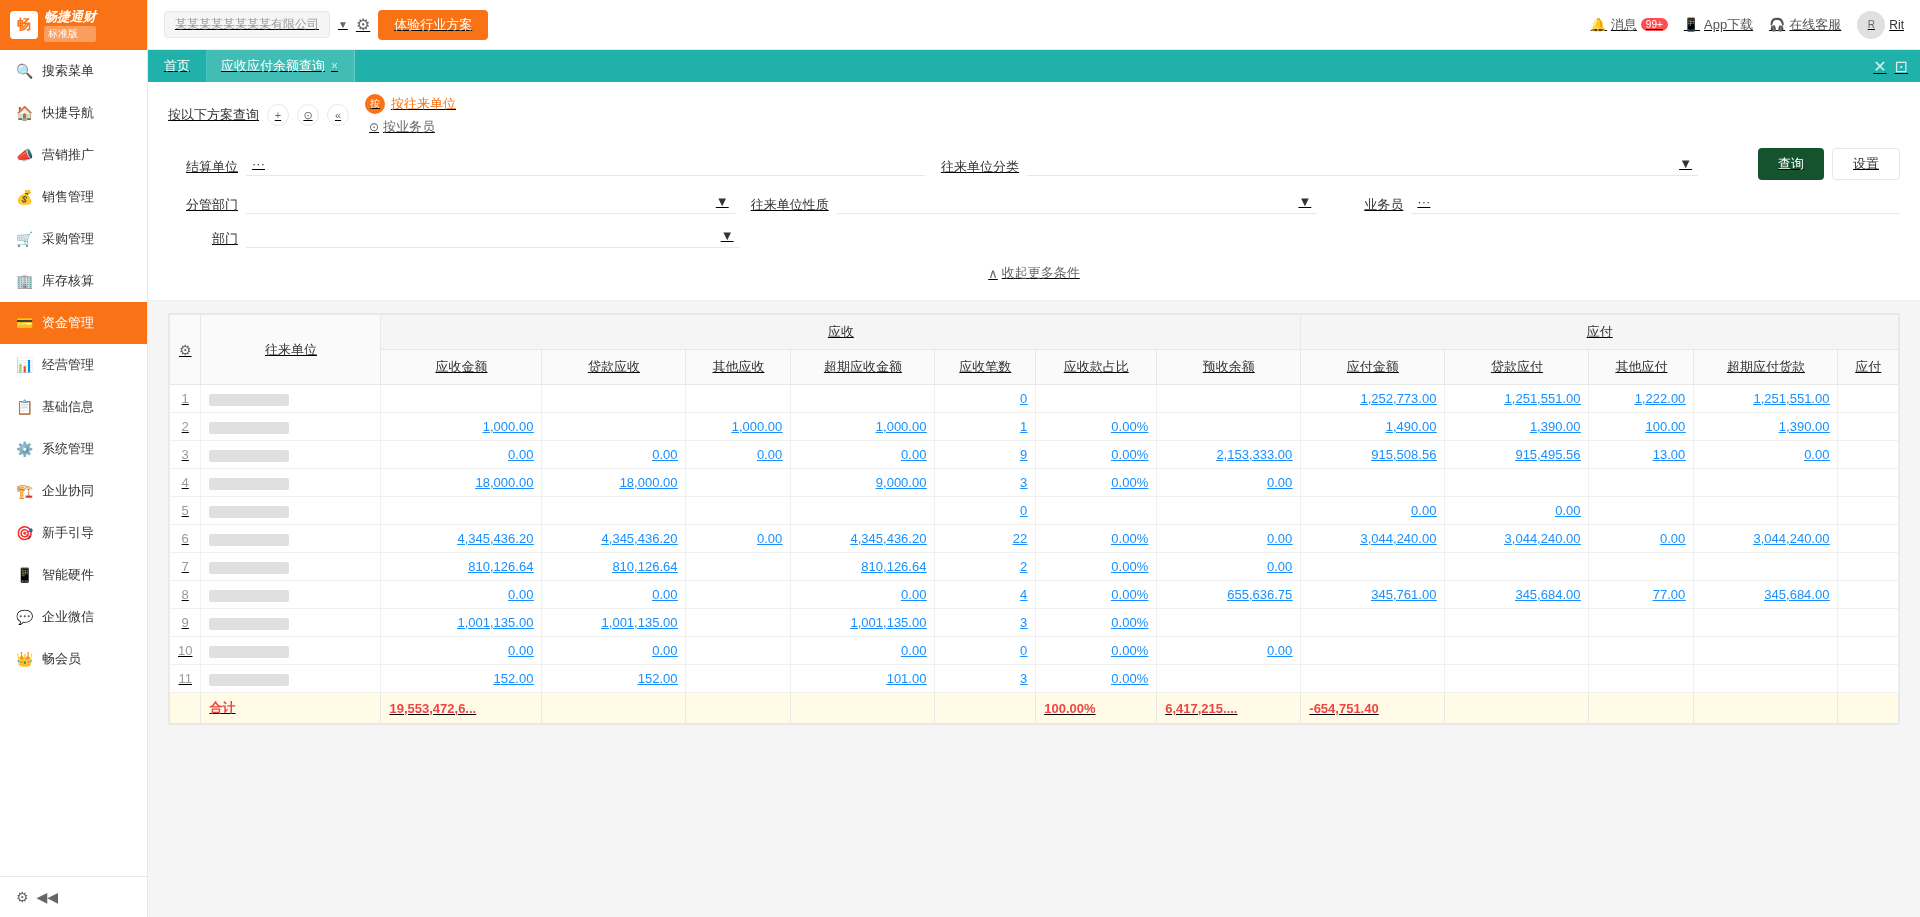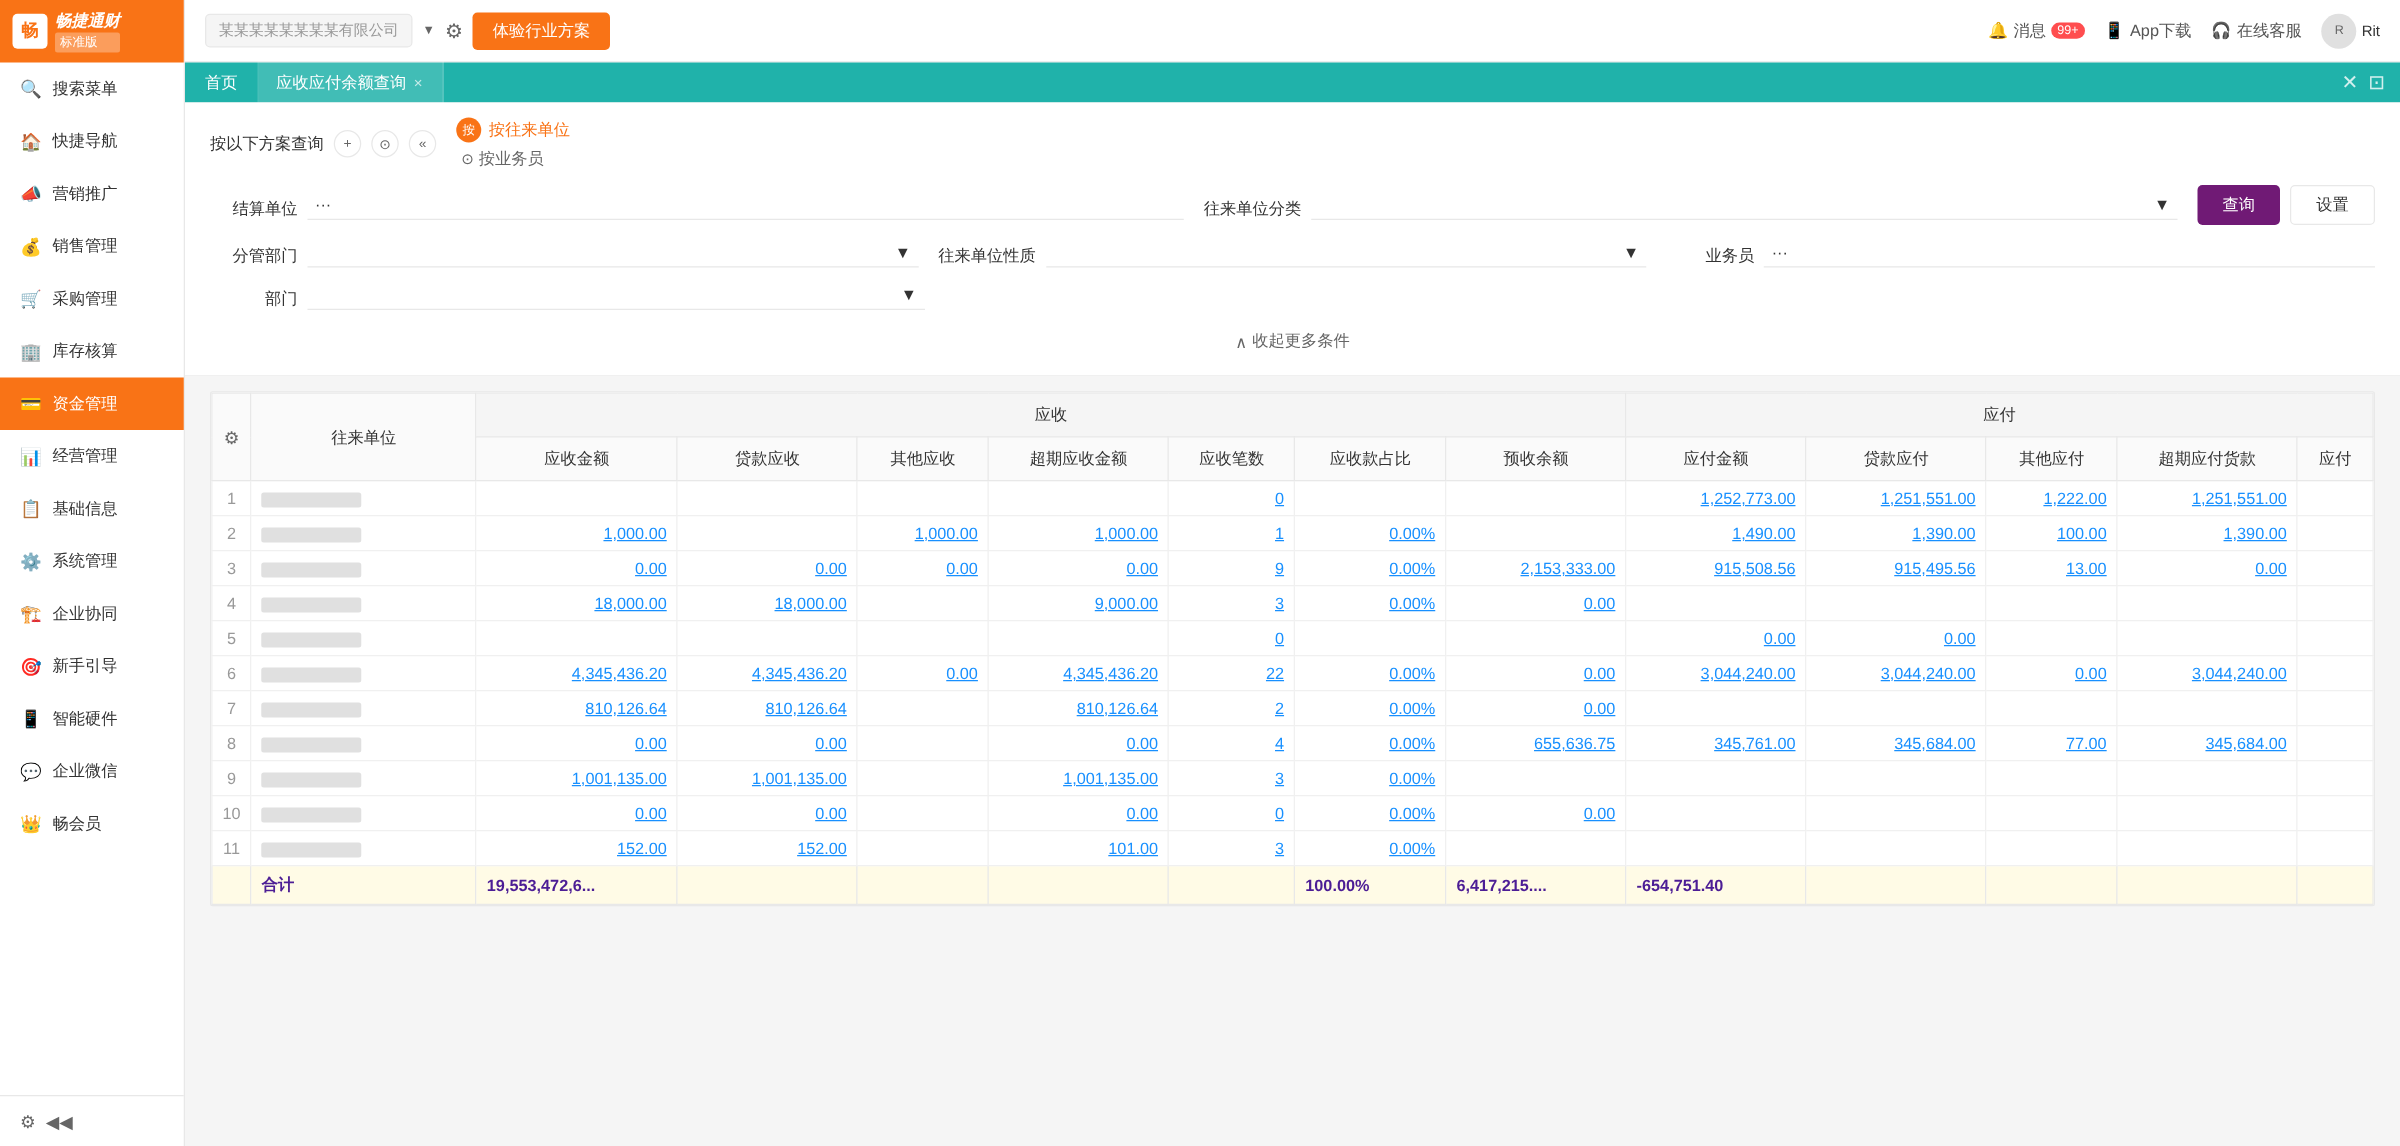--- a/index.html
+++ b/index.html
@@ -11,21 +11,21 @@
     .sidebar-logo-icon { width: 28px; height: 28px; background: #fff; border-radius: 4px; display: flex; align-items: center; justify-content: center; color: #f97316; font-weight: bold; font-size: 14px; }
     .sidebar-logo-text { color: #fff; font-size: 13px; font-weight: bold; font-style: italic; }
     .sidebar-logo-badge { background: rgba(255,255,255,0.3); color: #fff; font-size: 10px; padding: 1px 4px; border-radius: 2px; margin-left: auto; }
     .sidebar-item { display: flex; align-items: center; gap: 8px; padding: 12px 16px; cursor: pointer; color: #333; }
     .sidebar-item.active { background: #f97316; color: #fff; }
     .sidebar-item .icon { font-size: 14px; width: 18px; text-align: center; }
     .sidebar-bottom { margin-top: auto; border-top: 1px solid #e8e8e8; display: flex; align-items: center; padding: 12px 16px; gap: 8px; color: #666; }
     .sidebar-bottom .icon { font-size: 14px; cursor: pointer; }
 
     
-    .main { flex: 1; display: flex; flex-direction: column; overflow: hidden; }
+    .main { flex: 1; display: flex; flex-direction: column; overflow: hidden; text-decoration: underline; }
 
     
     .topnav { height: 50px; background: #fff; display: flex; align-items: center; padding: 0 16px; border-bottom: 1px solid #e8e8e8; gap: 12px; flex-shrink: 0; }
     .topnav-left { display: flex; align-items: center; gap: 8px; flex: 1; }
     .topnav-company { color: #999; font-size: 12px; background: #f5f5f5; padding: 4px 10px; border-radius: 4px; border: 1px solid #e8e8e8; }
     .topnav-dropdown { color: #666; cursor: pointer; font-size: 10px; }
     .topnav-settings { color: #666; cursor: pointer; font-size: 16px; }
     .topnav-btn { background: #f97316; color: #fff; border: none; padding: 6px 16px; border-radius: 4px; cursor: pointer; font-size: 13px; }
     .topnav-right { display: flex; align-items: center; gap: 16px; color: #333; }
     .topnav-right-item { display: flex; align-items: center; gap: 4px; cursor: pointer; color: #555; font-size: 12px; }
@@ -58,34 +58,34 @@
     .filter-label { color: #333; font-size: 13px; }
     .filter-btn-circle { width: 22px; height: 22px; border-radius: 50%; border: 1px solid #e8e8e8; display: flex; align-items: center; justify-content: center; cursor: pointer; color: #666; font-size: 11px; }
     .filter-scheme { display: flex; align-items: center; gap: 6px; color: #f97316; cursor: pointer; font-size: 13px; }
     .filter-scheme-icon { width: 20px; height: 20px; border-radius: 50%; background: #f97316; color: #fff; display: flex; align-items: center; justify-content: center; font-size: 10px; }
     .filter-row { display: flex; align-items: center; gap: 16px; margin-bottom: 10px; }
     .filter-field { display: flex; align-items: flex-end; gap: 8px; flex: 1; }
     .filter-field-label { color: #333; font-size: 13px; white-space: nowrap; min-width: 70px; text-align: right; }
     .filter-input { flex: 1; border: none; border-bottom: 1px solid #e8e8e8; padding: 4px 6px; font-size: 13px; color: #333; outline: none; background: transparent; }
     .filter-select { flex: 1; border: none; border-bottom: 1px solid #e8e8e8; padding: 4px 6px; font-size: 13px; color: #333; outline: none; background: transparent; display: flex; align-items: center; justify-content: space-between; cursor: pointer; }
     .collapse-btn { display: flex; align-items: center; gap: 4px; color: #666; cursor: pointer; font-size: 12px; justify-content: center; padding: 6px; }
-    .btn-query { background: #701a75; color: #fff; border: none; padding: 6px 20px; border-radius: 4px; cursor: pointer; font-size: 13px; }
+    .btn-query { background: #14532d; color: #fff; border: none; padding: 6px 20px; border-radius: 4px; cursor: pointer; font-size: 13px; margin-left: 44px; }
     .btn-setting { background: #fff; color: #333; border: 1px solid #e8e8e8; padding: 6px 20px; border-radius: 4px; cursor: pointer; font-size: 13px; }
 
     
     .table-container { margin: 12px 20px; background: #fff; border: 1px solid #e8e8e8; border-radius: 2px; overflow: auto; }
     table { width: 100%; border-collapse: collapse; font-size: 12px; }
     thead th { background: #fafafa; border: 1px solid #e8e8e8; padding: 8px 6px; text-align: center; color: #333; font-weight: normal; white-space: nowrap; }
     thead th.group-header { background: #f5f5f5; border: 1px solid #e8e8e8; }
     tbody td { border: 1px solid #f0f0f0; padding: 6px 8px; color: #333; white-space: nowrap; }
     tbody td.numeric { text-align: right; }
     tbody td.center { text-align: center; }
     tbody td a { color: #1890ff; text-decoration: underline; cursor: pointer; }
     .tfoot-row { background: #fffbe6; }
-    .tfoot-row td { font-weight: bold; color: #4c1d95; border: 1px solid #e8e8e8; padding: 6px 8px; }
+    .tfoot-row td { font-weight: bold; color: #ef4444; border: 1px solid #e8e8e8; padding: 6px 8px; }
     .settings-icon { color: #666; cursor: pointer; font-size: 14px; }
     .row-num { color: #999; text-align: center; }
     .negative { color: #f5222d; }
   </style>
 </head>
 <body>
 
 <div class="sidebar">
   <div class="sidebar-logo">
     <div class="sidebar-logo-icon">畅</div>

